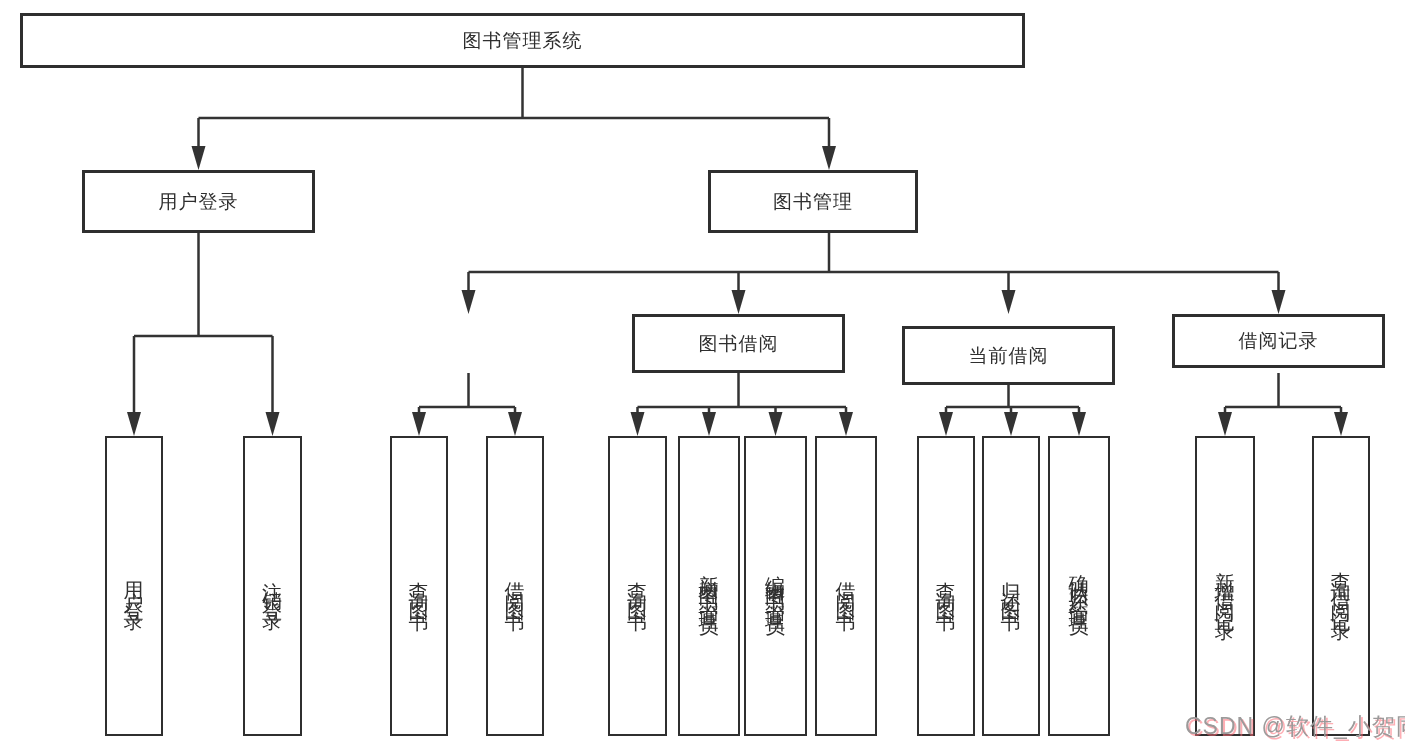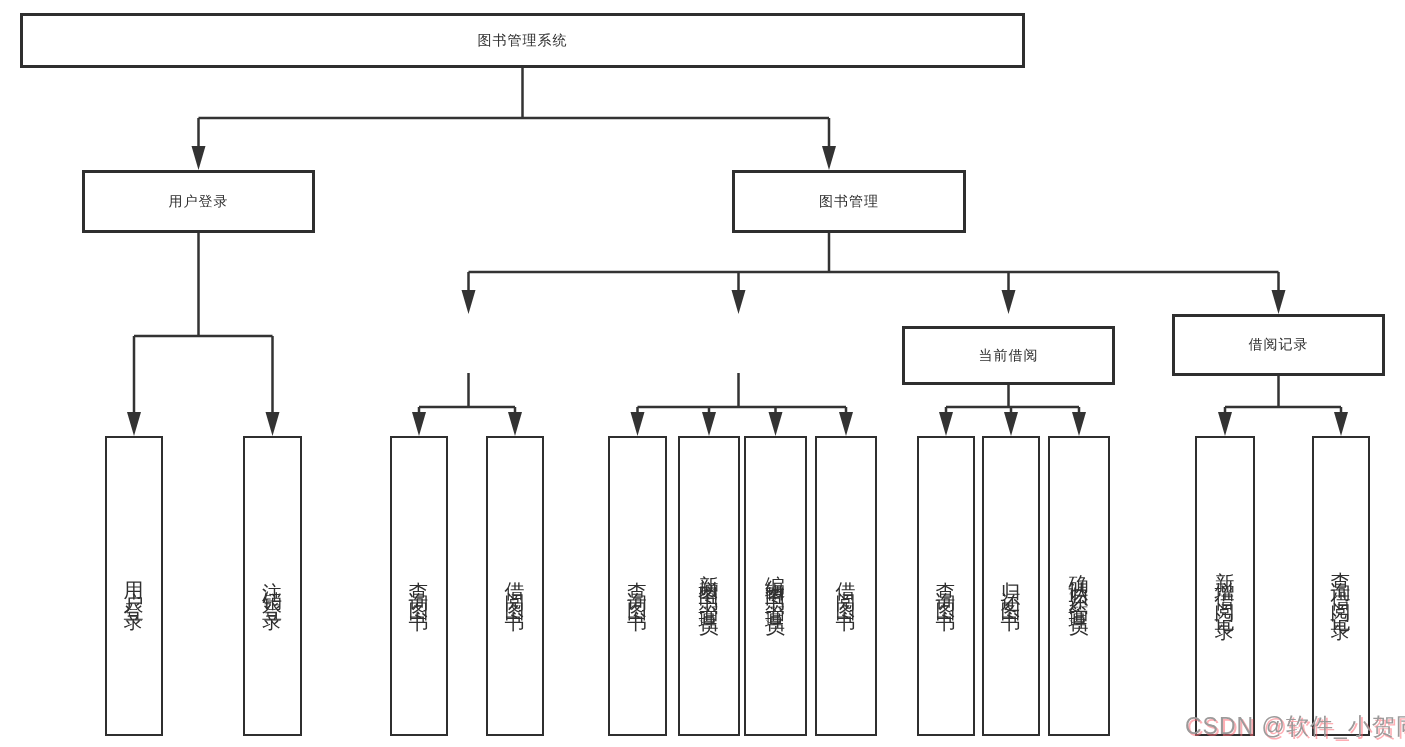--- a/index.html
+++ b/index.html
@@ -17,21 +17,21 @@
     position:absolute;
     box-sizing:border-box;
     background:#ffffff;
     border:3px solid #2f2f2f;
     display:flex;align-items:center;justify-content:center;
     color:#2f2f2f;
     z-index:1;
   }
   .box.leaf{border-width:2.5px;}
   .hlabel{
-    font-size:14px;
+    font-size:19px;
     letter-spacing:1px;
     white-space:nowrap;
     text-align:center;
   }
   .vlabel{
     writing-mode:vertical-rl;
     text-orientation:mixed;
     font-size:20px;
     letter-spacing:10px;
     line-height:1;
@@ -85,28 +85,31 @@
     </g>
   </svg>
 
   <div class="box" style="left:20px;top:13px;width:1005px;height:55px;">
     <span class="hlabel">图书管理系统</span>
   </div>
 
   <div class="box" style="left:82px;top:170px;width:233px;height:63px;">
     <span class="hlabel">用户登录</span>
   </div>
-  <div class="box" style="left:732px;top:170px;width:234px;height:63px;">
+  <div class="box" style="left:708px;top:170px;width:210px;height:63px;">
     <span class="hlabel">图书管理</span>
   </div>
 
+  <div class="box" style="left:632px;top:314px;width:213px;height:59px;">
+    <span class="hlabel">图书借阅</span>
+  </div>
   <div class="box" style="left:902px;top:314px;width:213px;height:59px;margin-top:12px;">
     <span class="hlabel">当前借阅</span>
   </div>
-  <div class="box" style="left:1172px;top:314px;width:213px;height:62px;">
+  <div class="box" style="left:1172px;top:314px;width:213px;height:54px;">
     <span class="hlabel">借阅记录</span>
   </div>
 
   <div class="box leaf" style="left:105px;top:436px;width:58px;height:300px;">
     <span class="vlabel">用户登录</span>
   </div>
   <div class="box leaf" style="left:243px;top:436px;width:59px;height:300px;">
     <span class="vlabel">注销登录</span>
   </div>
 

